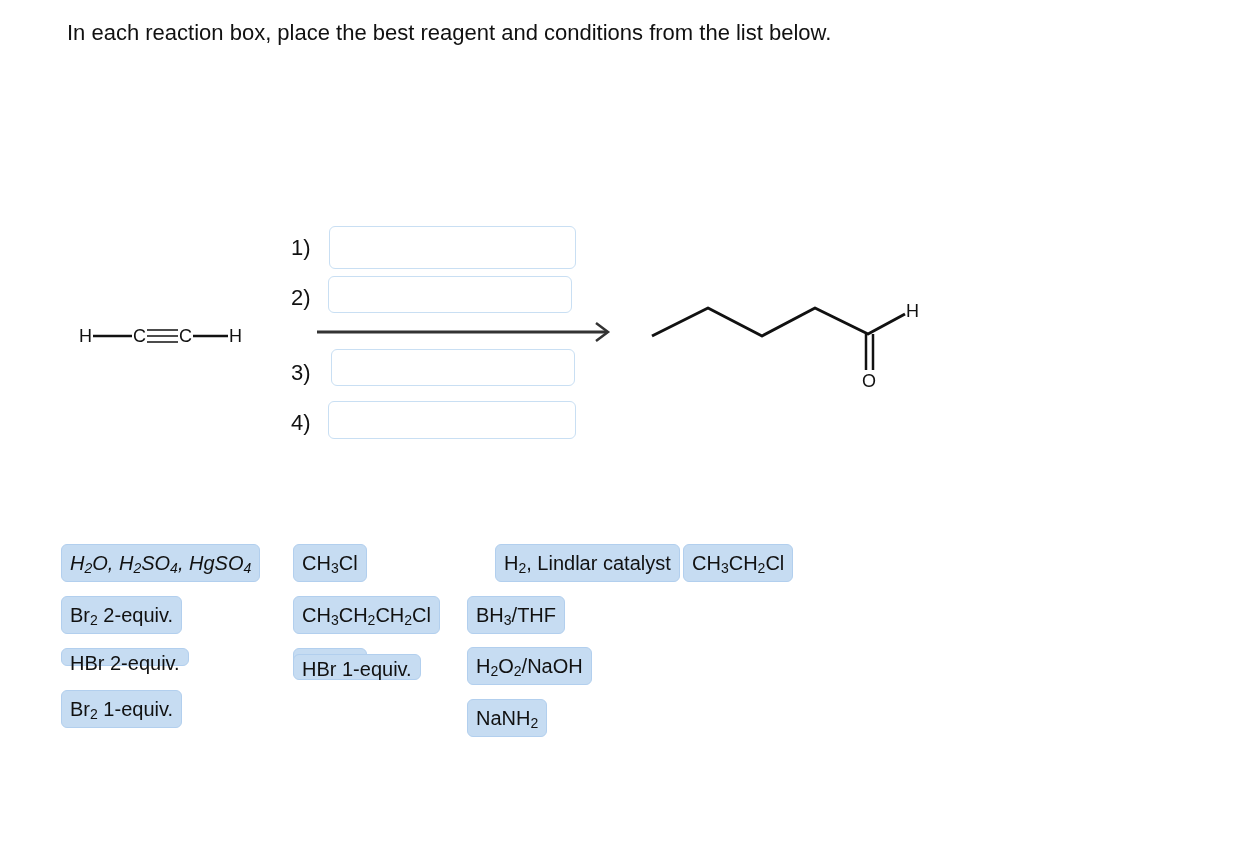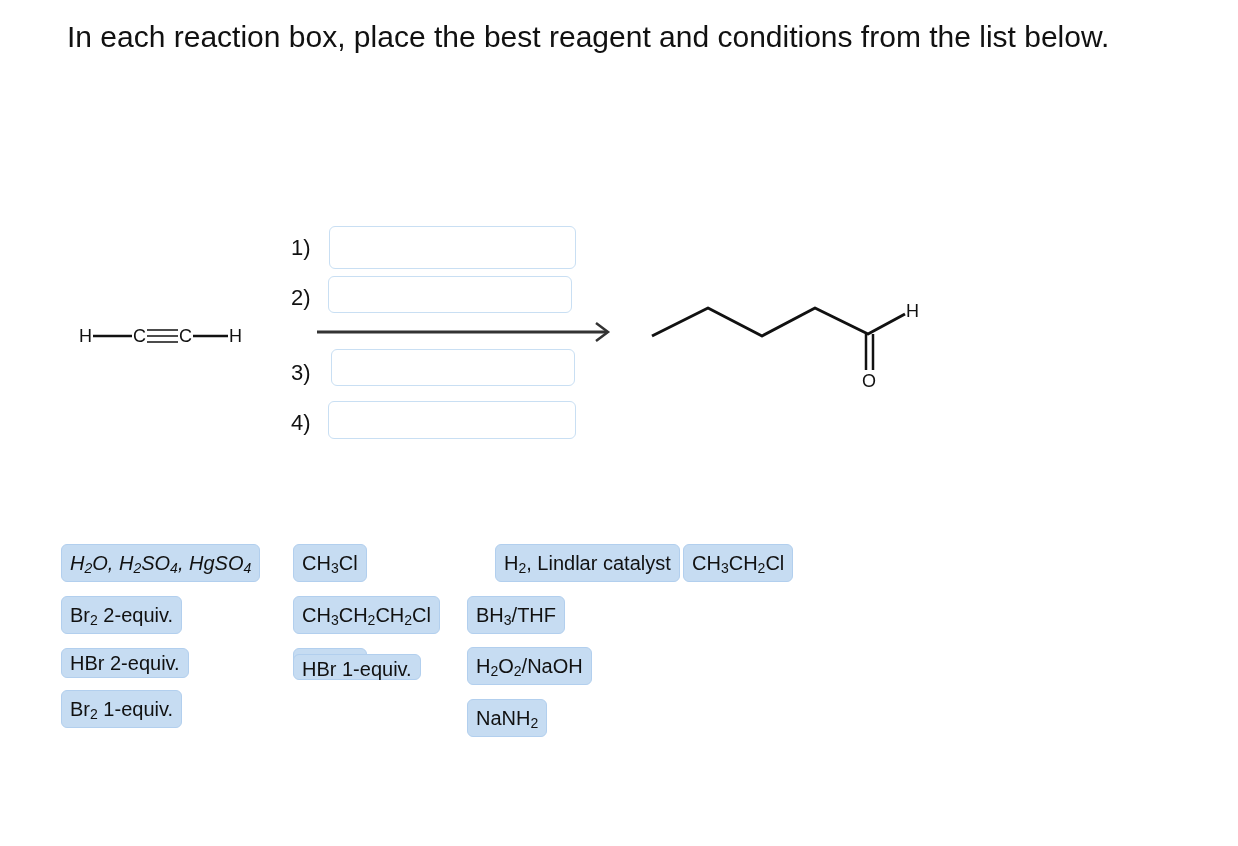--- a/index.html
+++ b/index.html
@@ -1,18 +1,18 @@
 <!DOCTYPE html>
 <html><head>
 <meta charset="utf-8">
 <style>
   html, body { margin:0; padding:0; background:#ffffff; }
   body { width:1238px; height:846px; position:relative; overflow:hidden;
          font-family:"Liberation Sans", sans-serif; color:#111; }
-  .instr { position:absolute; left:67px; top:20px; font-size:30px; white-space:nowrap; }
+  .instr { position:absolute; left:67px; top:20px; font-size:22px; white-space:nowrap; }
   .stepnum { position:absolute; font-size:22px; }
   .dropbox { position:absolute; border:1px solid #c9dff3; border-radius:6px; background:#fff; box-sizing:border-box; }
   .chip { position:absolute; height:38px; box-sizing:border-box; background:#c6dcf2; border:1px solid #b2cfee;
           border-radius:6px; font-size:20px; line-height:36px; padding:0 8px; white-space:nowrap; cursor:grab; }
   .chip sub { font-size:14px; vertical-align:-3px; line-height:0; }
   svg { position:absolute; left:0; top:0; }
   .atom { font-family:"Liberation Sans", sans-serif; font-size:18px; fill:#111; }
 </style>
 </head>
 <body>
@@ -56,21 +56,21 @@
 <div class="stepnum" style="left:291px; top:360px;">3)</div>
 <div class="dropbox" style="left:331px; top:349px; width:244px; height:37px;"></div>
 
 <div class="stepnum" style="left:291px; top:410px;">4)</div>
 <div class="dropbox" style="left:328px; top:401px; width:248px; height:38px;"></div>
 
 <div class="chip" style="left:61px; top:544px;font-style:italic;"><span>H</span><sub>2</sub><span>O, H</span><sub>2</sub><span>SO</span><sub>4</sub><span>, HgSO</span><sub>4</sub></div>
 
 <div class="chip" style="left:61px; top:596px;"><span>Br</span><sub>2</sub><span> 2-equiv.</span></div>
 
-<div class="chip" style="left:61px; top:648px; height:30px; line-height:28px;"><span>HBr 2-equiv.</span></div>
+<div class="chip" style="left:61px; top:648px; height:18px; line-height:28px;"><span>HBr 2-equiv.</span></div>
 
 <div class="chip" style="left:61px; top:690px;"><span>Br</span><sub>2</sub><span> 1-equiv.</span></div>
 
 <div class="chip" style="left:293px; top:544px;"><span>CH</span><sub>3</sub><span>Cl</span></div>
 
 <div class="chip" style="left:293px; top:596px;"><span>CH</span><sub>3</sub><span>CH</span><sub>2</sub><span>CH</span><sub>2</sub><span>Cl</span></div>
 
 <div class="chip" style="left:293px; top:648px; height:30px; line-height:28px;font-weight:bold;"><span>NaOH</span></div>
 
 <div class="chip" style="left:293px; top:654px; height:26px; line-height:29px;"><span>HBr 1-equiv.</span></div>

